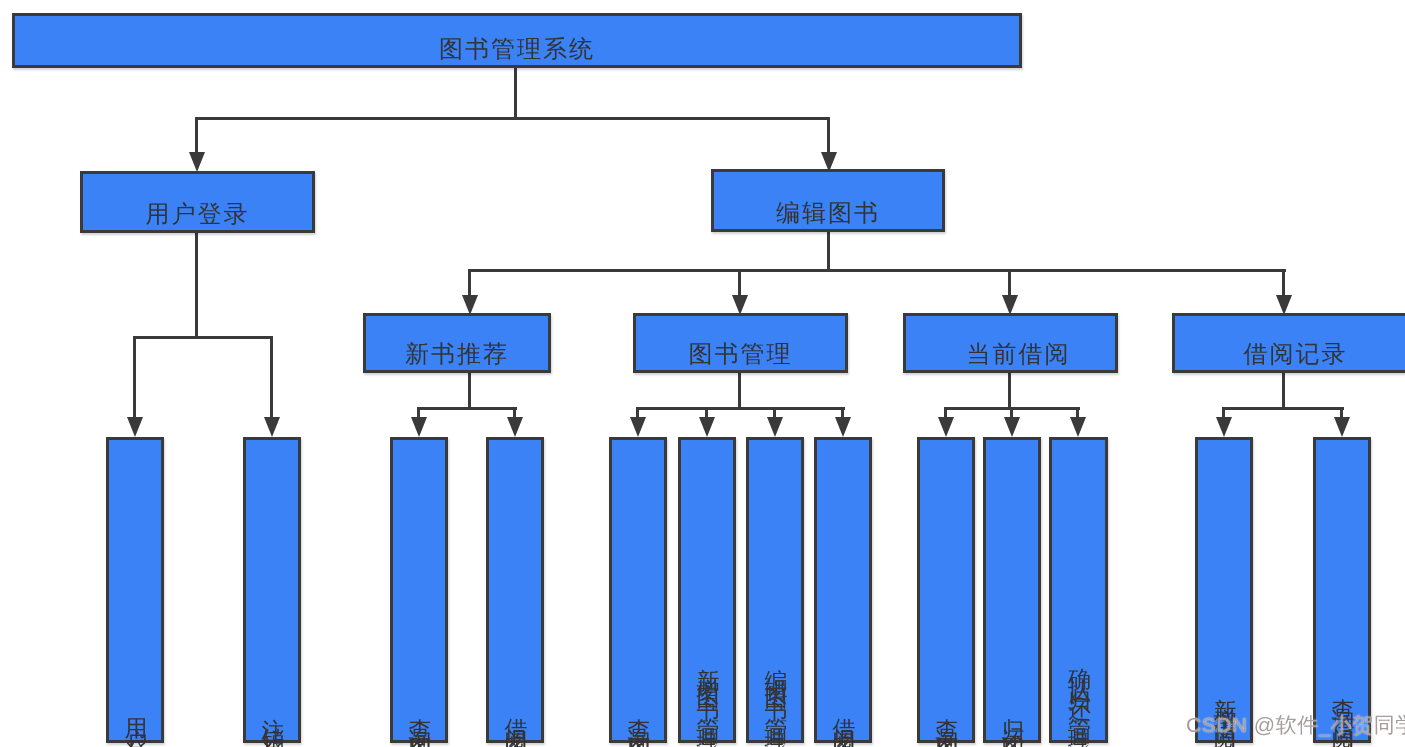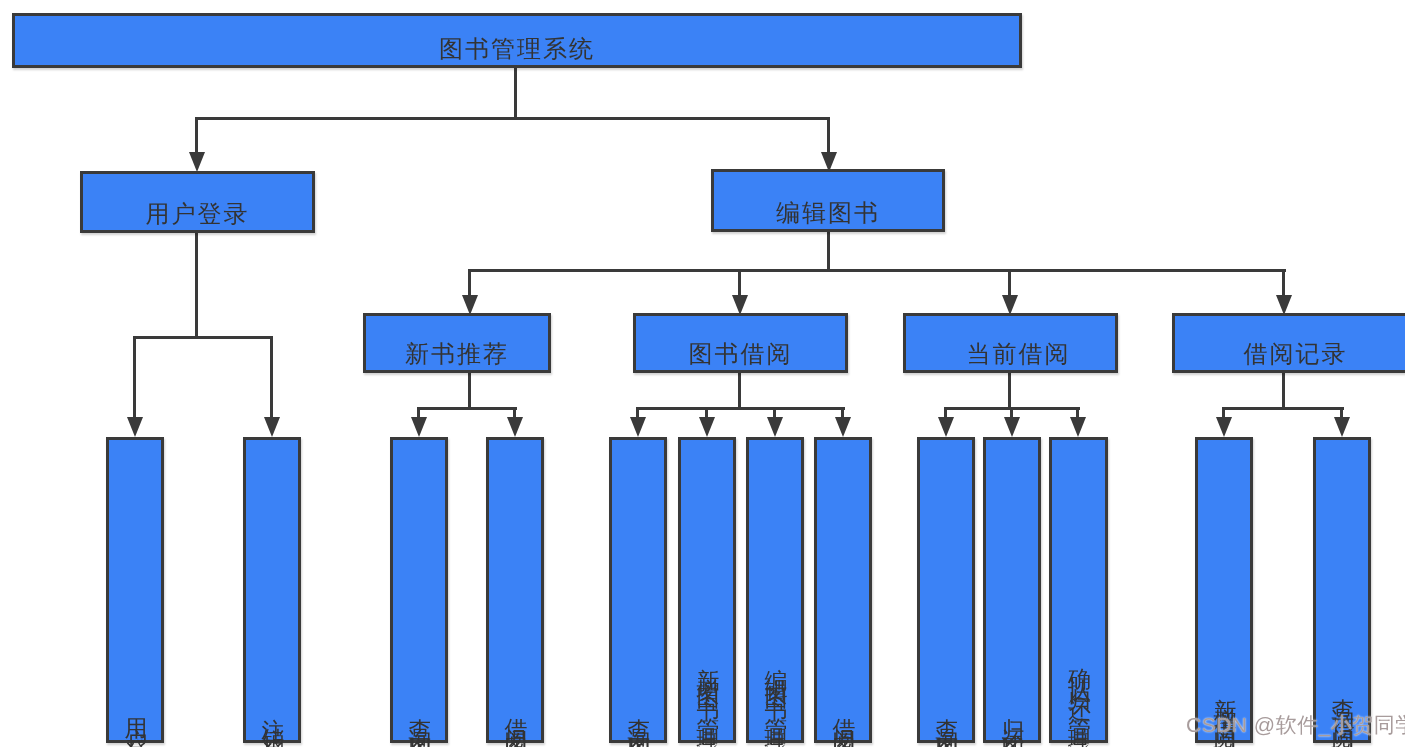--- a/index.html
+++ b/index.html
@@ -103,21 +103,21 @@
     <span>用户登录</span>
   </div>
   <div class="node hnode" style="left:711px; top:169px; width:234px; height:63px;">
     <span>编辑图书</span>
   </div>
 
   <div class="node hnode" style="left:363px; top:313px; width:188px; height:60px;">
     <span>新书推荐</span>
   </div>
   <div class="node hnode" style="left:633px; top:313px; width:215px; height:60px;">
-    <span>图书借阅</span>
+    <span>图书管理</span>
   </div>
   <div class="node hnode" style="left:903px; top:313px; width:215px; height:60px;padding-left:16px;">
     <span>当前借阅</span>
   </div>
   <div class="node hnode" style="left:1172px; top:313px; width:247px; height:60px;">
     <span>借阅记录</span>
   </div>
 
   <div class="node vnode" style="left:106px; top:437px; width:58px; height:306px;">
     <span>用户登录</span>

